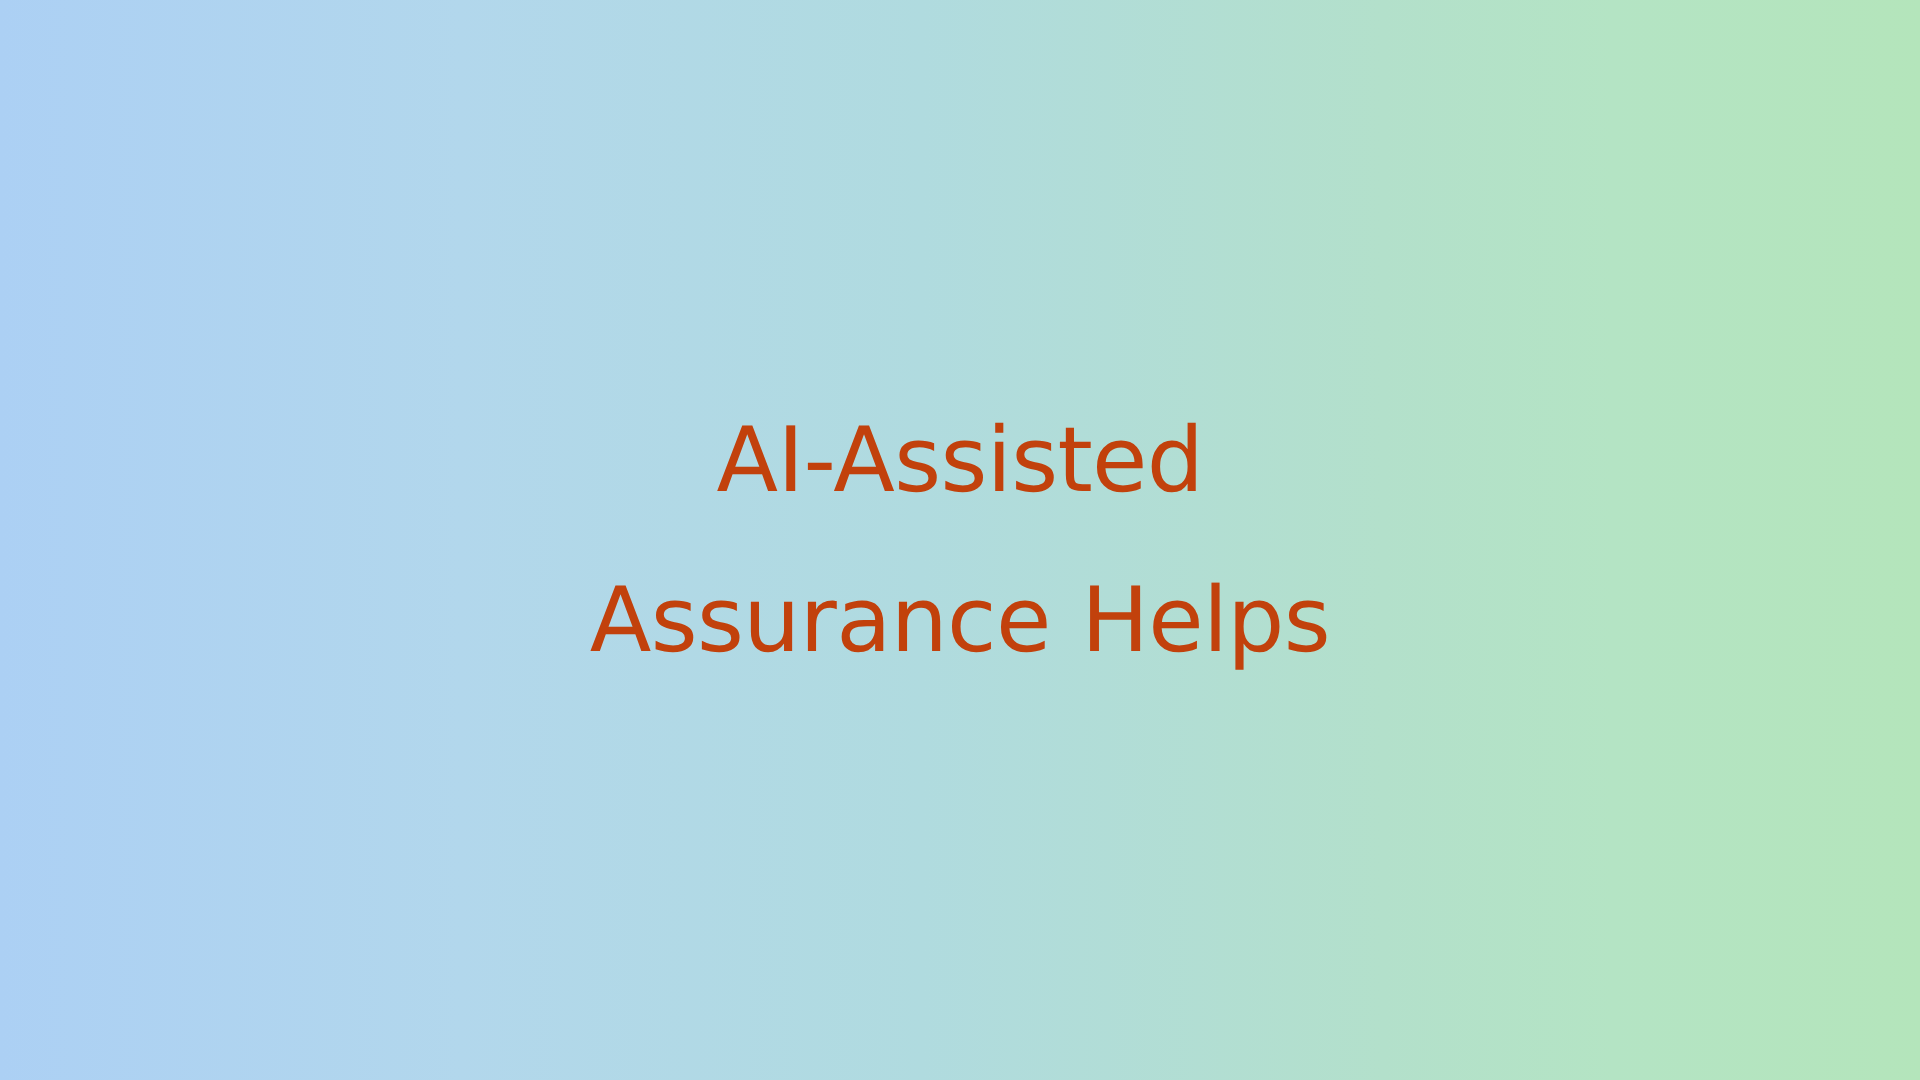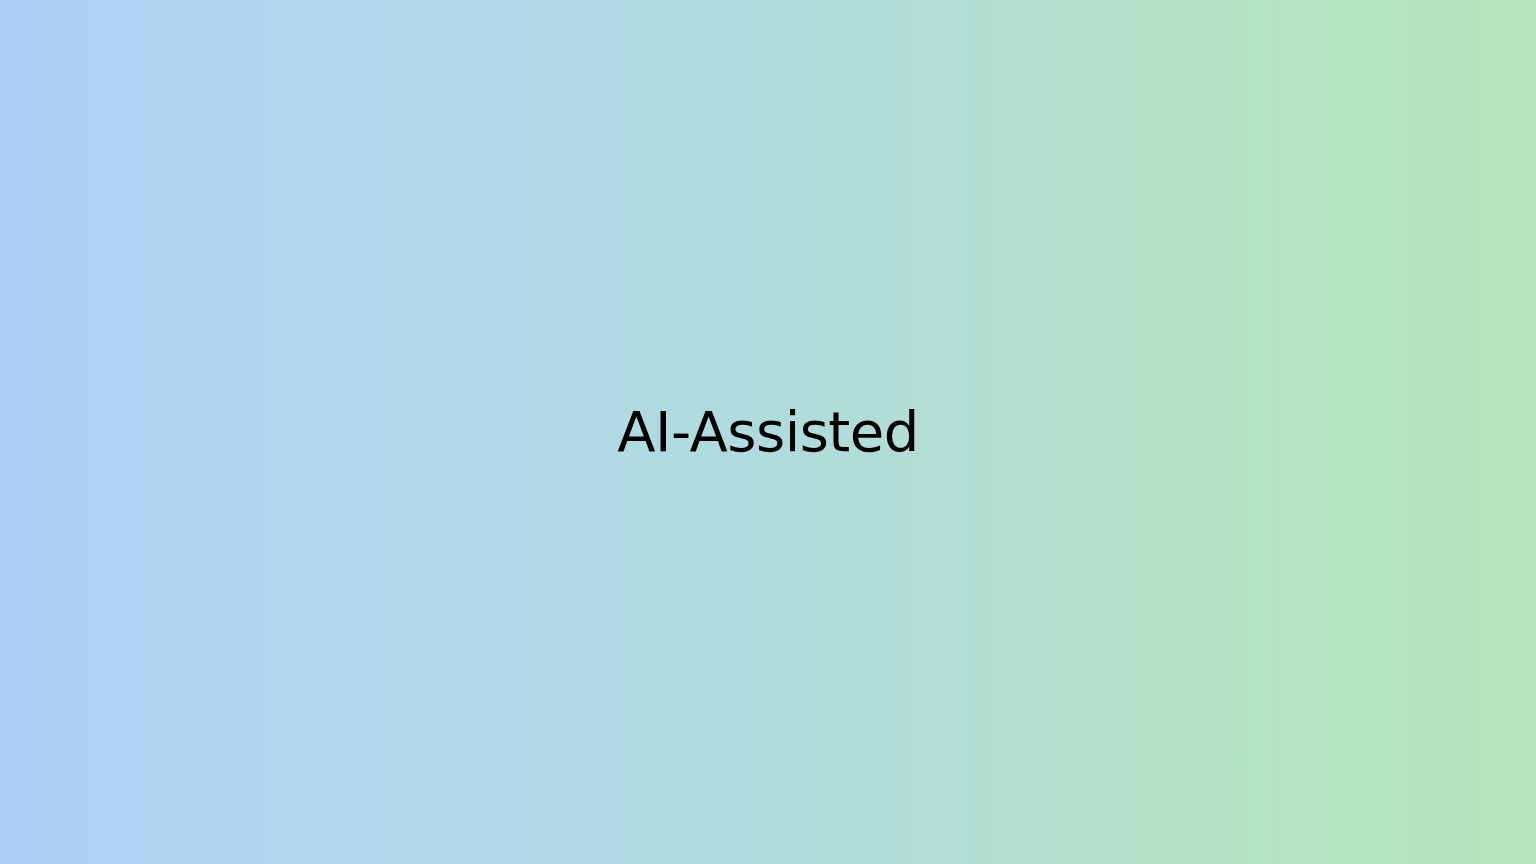--- a/index.html
+++ b/index.html
@@ -47,23 +47,23 @@
     position: relative;
     z-index: 1;
     width: 1100px;
     text-align: center;
     padding: 0 16px;
     box-sizing: border-box;
   }
 
   .headline {
     margin: 0;
-    color: #000000;
+    color: #c2410c;
     font-family: "DejaVu Sans", "Liberation Sans", sans-serif;
-    font-size: 56px;
+    font-size: 72px;
     font-weight: 400;
     line-height: 128px;
     letter-spacing: -0.5px;
     text-align: center;
     word-spacing: 2px;
     white-space: normal;
   }
 
   .headline-line {
     display: block;
@@ -72,16 +72,17 @@
 </head>
 <body>
 
 <div class="banner">
 
   <div class="banner-bg"></div>
 
   <div class="headline-wrap">
     <h1 class="headline">
       <span class="headline-line">AI-Assisted</span>
+      <span class="headline-line">Assurance Helps</span>
     </h1>
   </div>
 
 </div>
 
 </body></html>

